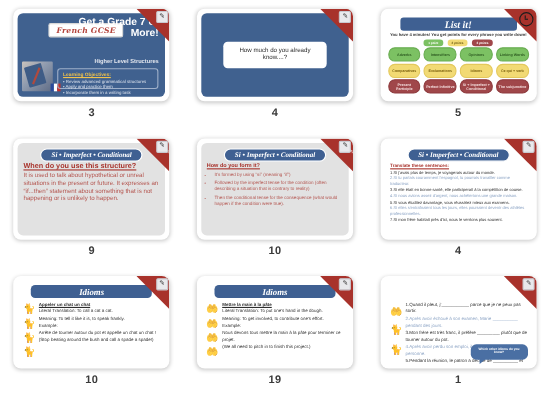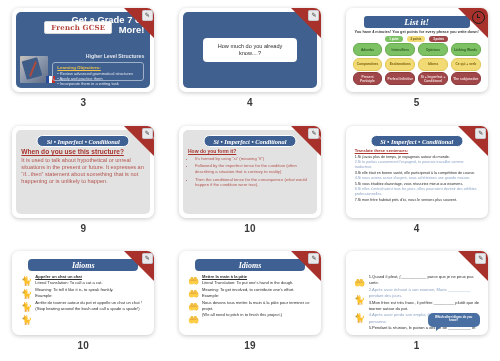--- a/index.html
+++ b/index.html
@@ -79,21 +79,21 @@
   .ribbon .clockwrap:after{
     content:"";position:absolute;width:2.6px;height:1px;
     background:#1d1d1d;top:5px;left:4.5px;
   }
   
   .s3{background:#40618f;}
   .s3 .logo{
     position:absolute;top:9px;left:28px;
     background:#ffffff;border:.8px solid #d8d8d8;border-radius:2px;
     padding:1px 6px;font-family:"DejaVu Serif", serif;
-    font-weight:bold;font-size:7px;color:#b4443c;
+    font-style:italic;font-weight:bold;font-size:7px;color:#b4443c;
     letter-spacing:.2px;
   }
   .s3 .title{
     position:absolute;top:3px;right:6px;width:88px;
     text-align:right;color:#ffffff;font-weight:bold;
     font-size:9.4px;line-height:10px;
   }
   .s3 .subtitle{
     position:absolute;top:41px;right:6px;width:88px;
     text-align:right;color:#e2e6ee;font-weight:bold;font-size:5.2px;

